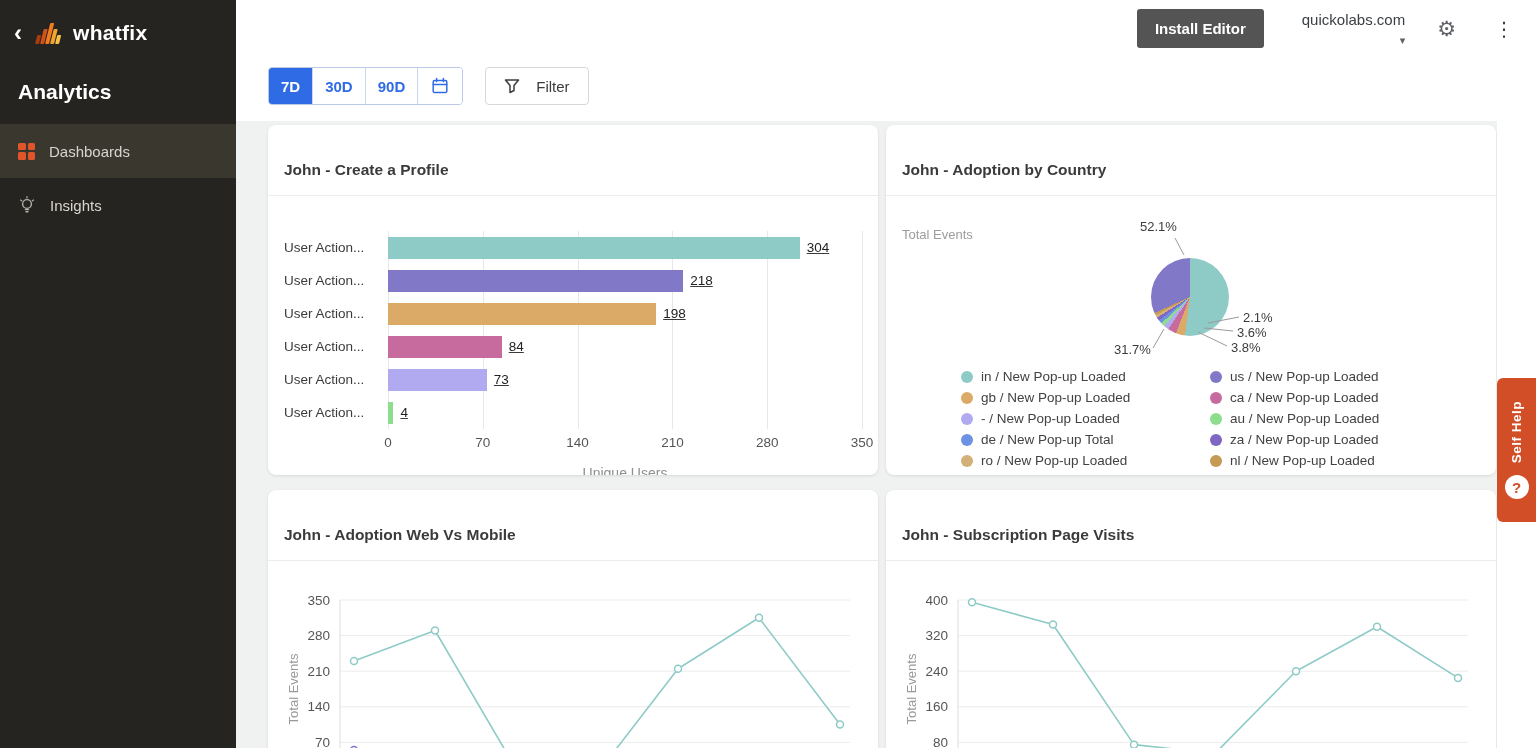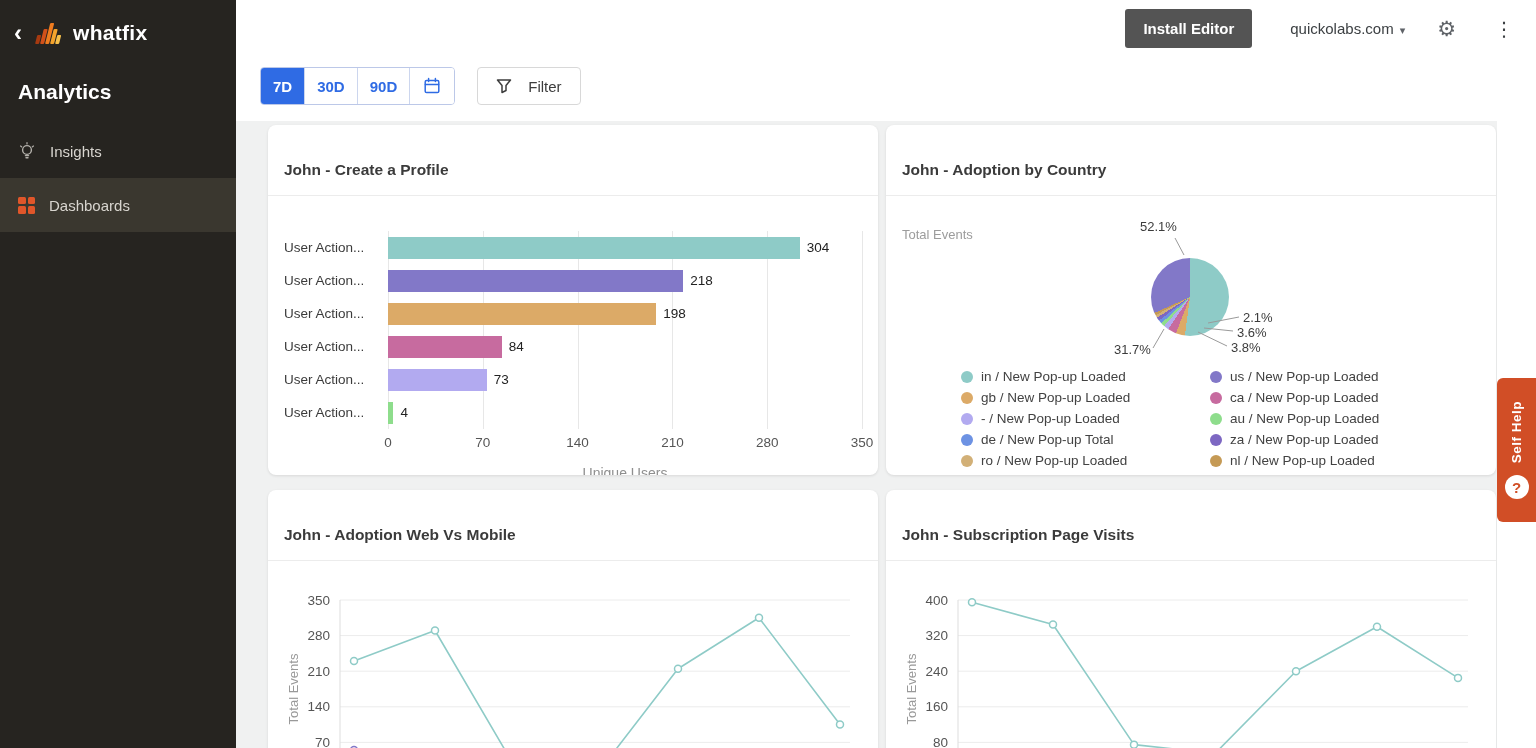--- a/index.html
+++ b/index.html
@@ -16,40 +16,40 @@
   .logo-text{color:#fff;font-weight:bold;font-size:21px;letter-spacing:.3px;}
   .sidebar-title{color:#fff;font-size:21px;font-weight:bold;padding:28px 18px 20px 18px;}
   .nav-item{height:54px;display:flex;align-items:center;gap:14px;padding:0 18px;color:#d8d5cf;font-size:15px;cursor:pointer;}
   .nav-item.active{background:#3a372f;}
   .grid-icon{width:17px;height:17px;display:grid;grid-template-columns:1fr 1fr;gap:2px;}
   .grid-icon span{background:#e0562a;border-radius:1.5px;}
   
   .main{margin-left:236px;}
   .topbar{height:57px;background:#fff;display:flex;align-items:center;justify-content:flex-end;gap:32px;padding-right:16px;}
   .install-btn{background:#545454;color:#fff;font-weight:bold;font-size:15px;padding:11px 18px;border:none;border-radius:3px;cursor:pointer;margin-right:6px;font-family:inherit;}
-  .account{display:flex;align-items:flex-end;gap:6px;font-size:15px;color:#3c4043;cursor:pointer;}
+  .account{display:flex;align-items:flex-end;gap:6px;font-size:15px;color:#3c4043;cursor:pointer;flex-direction:column;}
   .caret{font-size:11px;color:#5f6368;}
   .gear{font-size:21px;color:#5f6368;cursor:pointer;line-height:1;}
   .kebab{font-size:20px;color:#3c4043;cursor:pointer;line-height:1;padding:0 6px;}
-  .toolbar{background:#fff;padding:10px 0 16px 24px;display:flex;align-items:center;gap:22px;}
+  .toolbar{background:#fff;padding:10px 0 16px 32px;display:flex;align-items:center;gap:22px;}
   .seg-group{display:inline-flex;border:1px solid #bcc8e8;border-radius:4px;overflow:hidden;background:#fff;height:36px;}
   .seg{min-width:44px;padding:0 12px;display:flex;align-items:center;justify-content:center;color:#2f6be4;font-weight:bold;font-size:15px;border:none;background:#fff;cursor:pointer;border-right:1px solid #ccd6ee;font-family:inherit;}
   .seg.active{background:#2f6be4;color:#fff;}
   .seg.icon-seg{border-right:none;padding:0 10px;}
   .filter-btn{display:inline-flex;align-items:center;gap:16px;border:1px solid #d8d8d8;border-radius:4px;height:38px;padding:0 18px;background:#fff;font-size:15px;color:#3c3c3c;cursor:pointer;font-family:inherit;}
   
   .content{padding:4px 40px 0 32px;display:grid;grid-template-columns:1fr 1fr;column-gap:8px;row-gap:15px;}
   .card{background:#fff;border-radius:8px;box-shadow:0 1px 3px rgba(0,0,0,.10);height:350px;overflow:hidden;}
   .card-title{padding:20px 16px 16px 16px;font-size:15.5px;font-weight:bold;color:#3b3b3b;border-bottom:1px solid #ececec;}
   .card-body{position:relative;height:291px;padding:8px 16px 0 16px;}
   
   .hbar-wrap{display:flex;margin-top:12px;}
   .hbar-labels{width:104px;display:flex;flex-direction:column;}
   .hbar-cat{height:33px;display:flex;align-items:center;font-size:13.5px;color:#3b3b3b;white-space:nowrap;}
-  .hbar-plot{position:relative;flex:1;display:flex;flex-direction:column;}
+  .hbar-plot{position:relative;flex:1;display:flex;flex-direction:column;text-decoration:underline;}
   .vgrid{position:absolute;top:0;bottom:0;width:1px;background:#e7e7e7;}
   .hbar-row{height:33px;display:flex;align-items:center;position:relative;z-index:1;}
   .hbar-bar{height:22px;}
   .hbar-val{margin-left:7px;font-size:13.5px;color:#222;}
   .hbar-axis{position:relative;margin-left:104px;height:18px;margin-top:6px;}
   .htick{position:absolute;transform:translateX(-50%);font-size:13.5px;color:#555;}
   .hbar-xlabel{margin-left:104px;text-align:center;font-size:14px;color:#8f8f8f;margin-top:12px;}
   
   .pie-area{position:absolute;inset:0;}
   .pie-note{position:absolute;left:16px;top:16px;font-size:13px;color:#9c9c9c;}
@@ -81,36 +81,36 @@
           <rect x="17" y="3" width="4" height="21" rx="1" fill="#ef7c1f"></rect>
           <rect x="22" y="9" width="4" height="15" rx="1" fill="#f4a32c"></rect>
           <rect x="27" y="15" width="4" height="9" rx="1" fill="#f7c04a"></rect>
         </g>
       </svg>
       <span class="logo-text">whatfix</span>
     </div>
   </div>
   <div class="sidebar-title">Analytics</div>
   <nav>
-    <div class="nav-item">
-      <svg width="18" height="18" viewBox="0 0 18 18">
-        <circle cx="9" cy="8" r="4.4" fill="none" stroke="#b3b0aa" stroke-width="1.4"></circle>
-        <path d="M7.4 13.6 H10.6 M8 15.8 H10" stroke="#b3b0aa" stroke-width="1.4" stroke-linecap="round"></path>
-        <path d="M9 0.6 V2 M2.6 4 L3.8 4.9 M15.4 4 L14.2 4.9" stroke="#b3b0aa" stroke-width="1.2" stroke-linecap="round"></path>
-      </svg>
-      <span>Insights</span>
-    </div>
     <div class="nav-item active">
       <span class="grid-icon">
           <span></span>
           <span></span>
           <span></span>
           <span></span>
         </span>
       <span>Dashboards</span>
+    </div>
+    <div class="nav-item">
+      <svg width="18" height="18" viewBox="0 0 18 18">
+        <circle cx="9" cy="8" r="4.4" fill="none" stroke="#b3b0aa" stroke-width="1.4"></circle>
+        <path d="M7.4 13.6 H10.6 M8 15.8 H10" stroke="#b3b0aa" stroke-width="1.4" stroke-linecap="round"></path>
+        <path d="M9 0.6 V2 M2.6 4 L3.8 4.9 M15.4 4 L14.2 4.9" stroke="#b3b0aa" stroke-width="1.2" stroke-linecap="round"></path>
+      </svg>
+      <span>Insights</span>
     </div>
   </nav>
 </aside>
 
 <div class="right-gutter"></div>
 
 <div class="main">
 
   <header class="topbar">
     <button class="install-btn">Install Editor</button>

